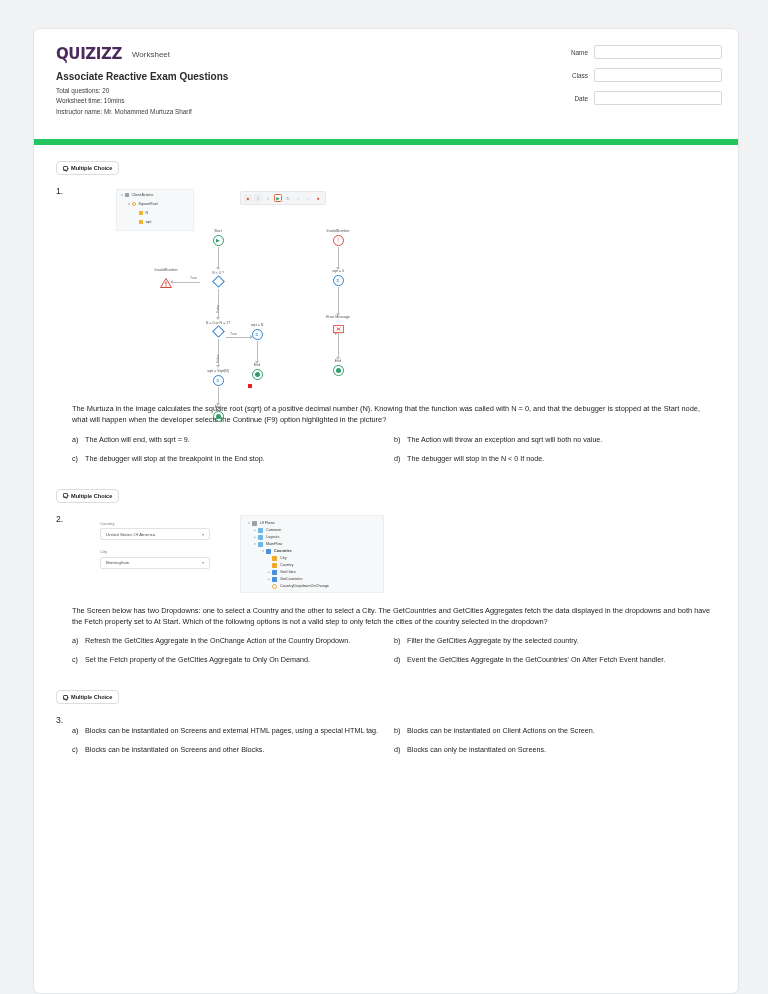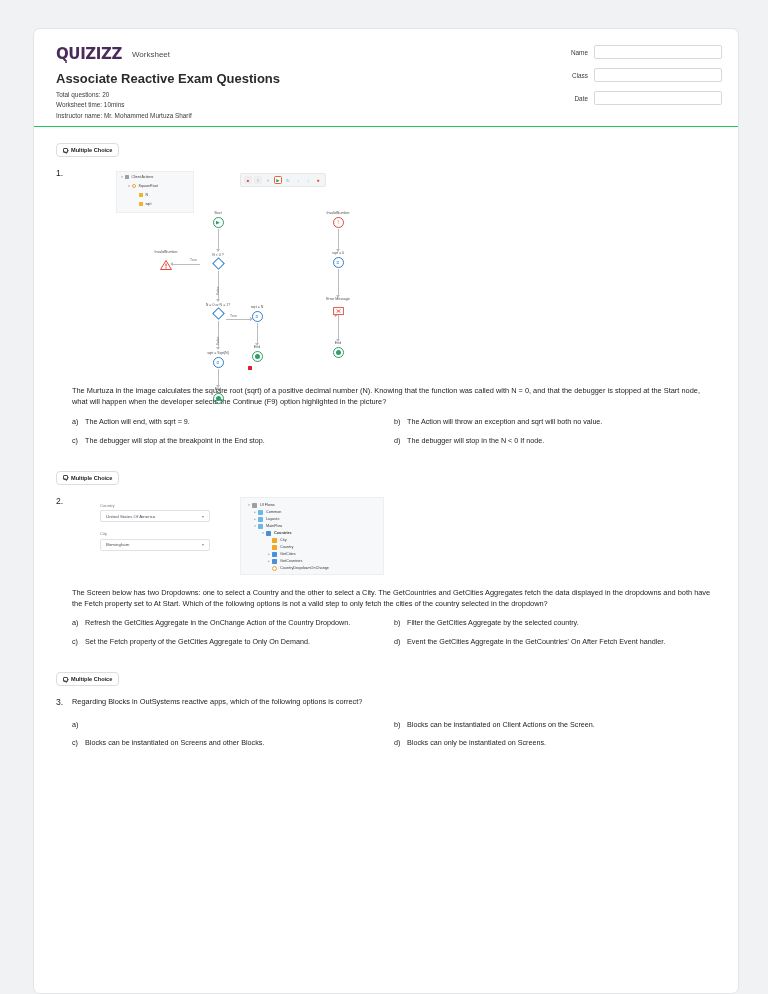--- a/index.html
+++ b/index.html
@@ -15,36 +15,36 @@
     left: 33px; top: 28px;
     width: 706px; min-height: 966px;
     background: #ffffff;
     border: 1px solid #e3e4e8;
     border-radius: 7px;
   }
   
   .hdr {
     position: relative;
     padding: 18px 22px 12px 22px;
-    border-bottom: 1px solid #22c55e;
-    height: 98px;
+    border-bottom: 6px solid #22c55e;
+    height: 116px;
   }
   .brand-row { display:flex; align-items:center; gap:10px; }
   .logo {
     font-size: 15px; font-weight: bold; letter-spacing: -0.4px;
     color: #4b2a5c; line-height: 1;
     position: relative; font-family: "DejaVu Sans", sans-serif;
   }
   .logo .dot {
     position:absolute; left:8.5px; bottom:-1px;
     width:2.5px; height:2.5px; border-radius:50%; background:#4b2a5c;
   }
   .ws-label { font-size: 8px; color: #4b4b4b; }
   .meta { margin-top: 9px; }
-  .meta .title { font-size: 13px; font-weight: bold; color:#2b2b2b; margin-bottom: 4.5px; }
+  .meta .title { font-size: 10px; font-weight: bold; color:#2b2b2b; margin-bottom: 4.5px; }
   .meta .line { font-size: 6.4px; color: #3c3c3c; margin-bottom: 3.5px; }
   .fields { position:absolute; right: 16px; top: 16px; width: 180px; }
   .field-row { display:flex; align-items:center; justify-content:flex-end; margin-bottom: 9px; }
   .field-row .flabel { font-size: 6.4px; color:#3b3b3b; margin-right: 6px; }
   .field-row .fbox {
     width: 128px; height: 14px; border:1px solid #d7d8dd; border-radius:2px; background:#fff;
   }
   
   .qblock { padding: 0 22px; }
   .tag {
@@ -447,24 +447,24 @@
   </div>
 
   <div class="qblock">
     <div class="tag">
       <span class="chk"></span>
       <span>Multiple Choice</span>
     </div>
     <div class="qrow">
       <div class="qnum">3.</div>
       <div class="qbody">
-        <div class="qtext">Regarding Blocks in OutSystems reactive apps, which of the following options is correct?</div>
         <div class="opts" style="margin-top:12px">
           <div class="opt">
             <span class="ol">a)</span>
+            <span>Blocks can be instantiated on Screens and external HTML pages, using a special HTML tag.</span>
           </div>
           <div class="opt">
             <span class="ol">b)</span>
             <span>Blocks can be instantiated on Client Actions on the Screen.</span>
           </div>
           <div class="opt">
             <span class="ol">c)</span>
             <span>Blocks can be instantiated on Screens and other Blocks.</span>
           </div>
           <div class="opt">

